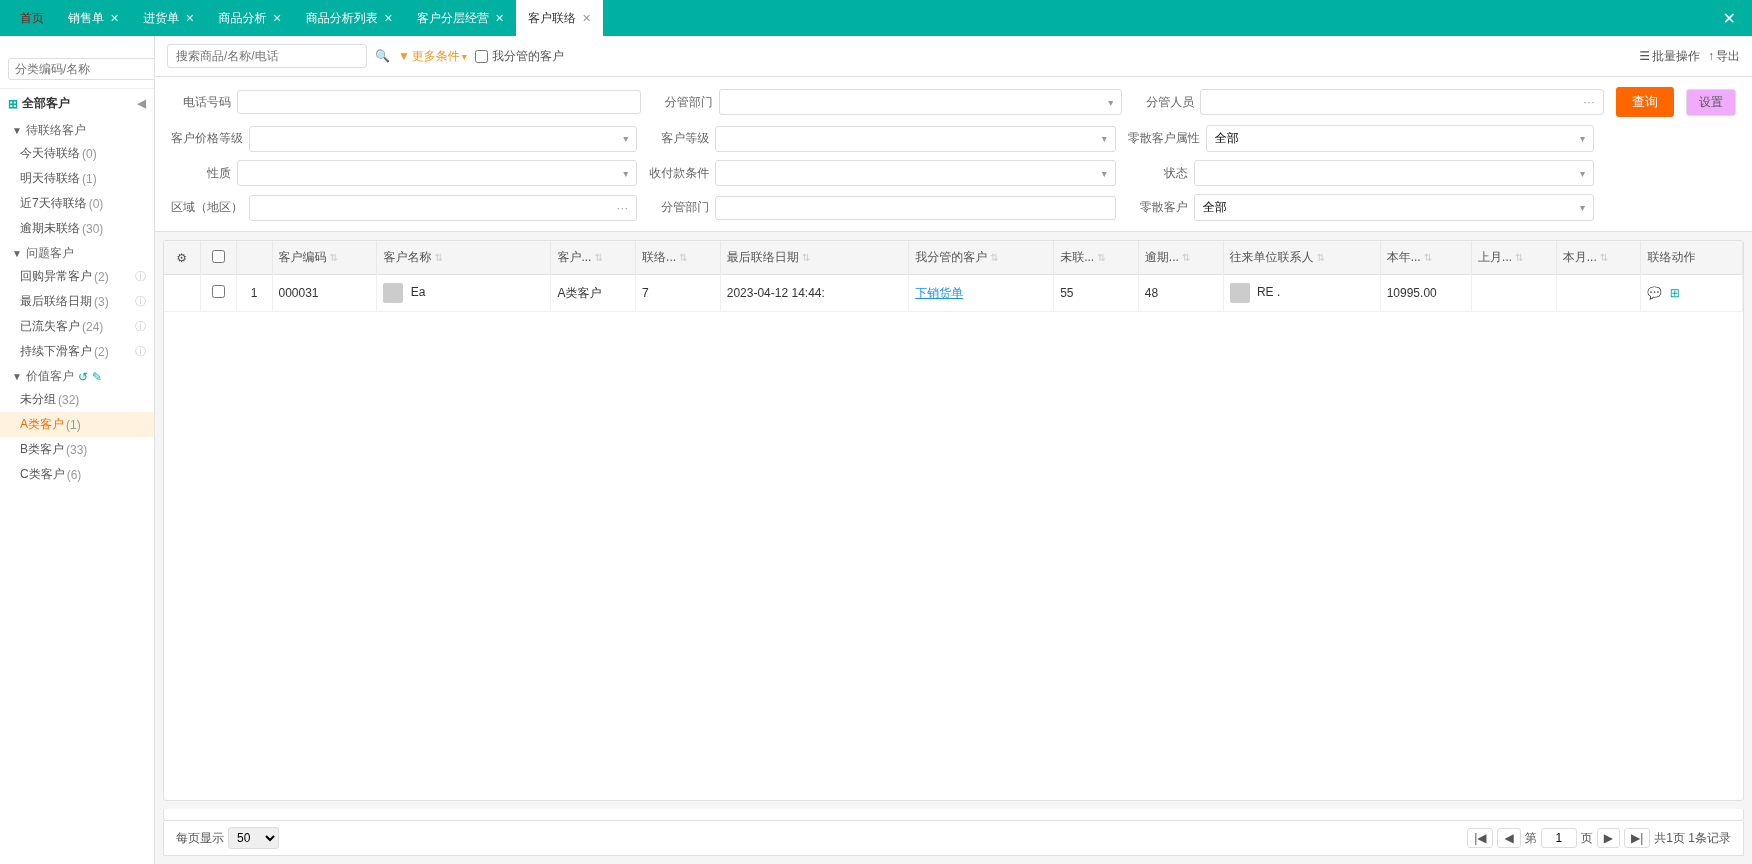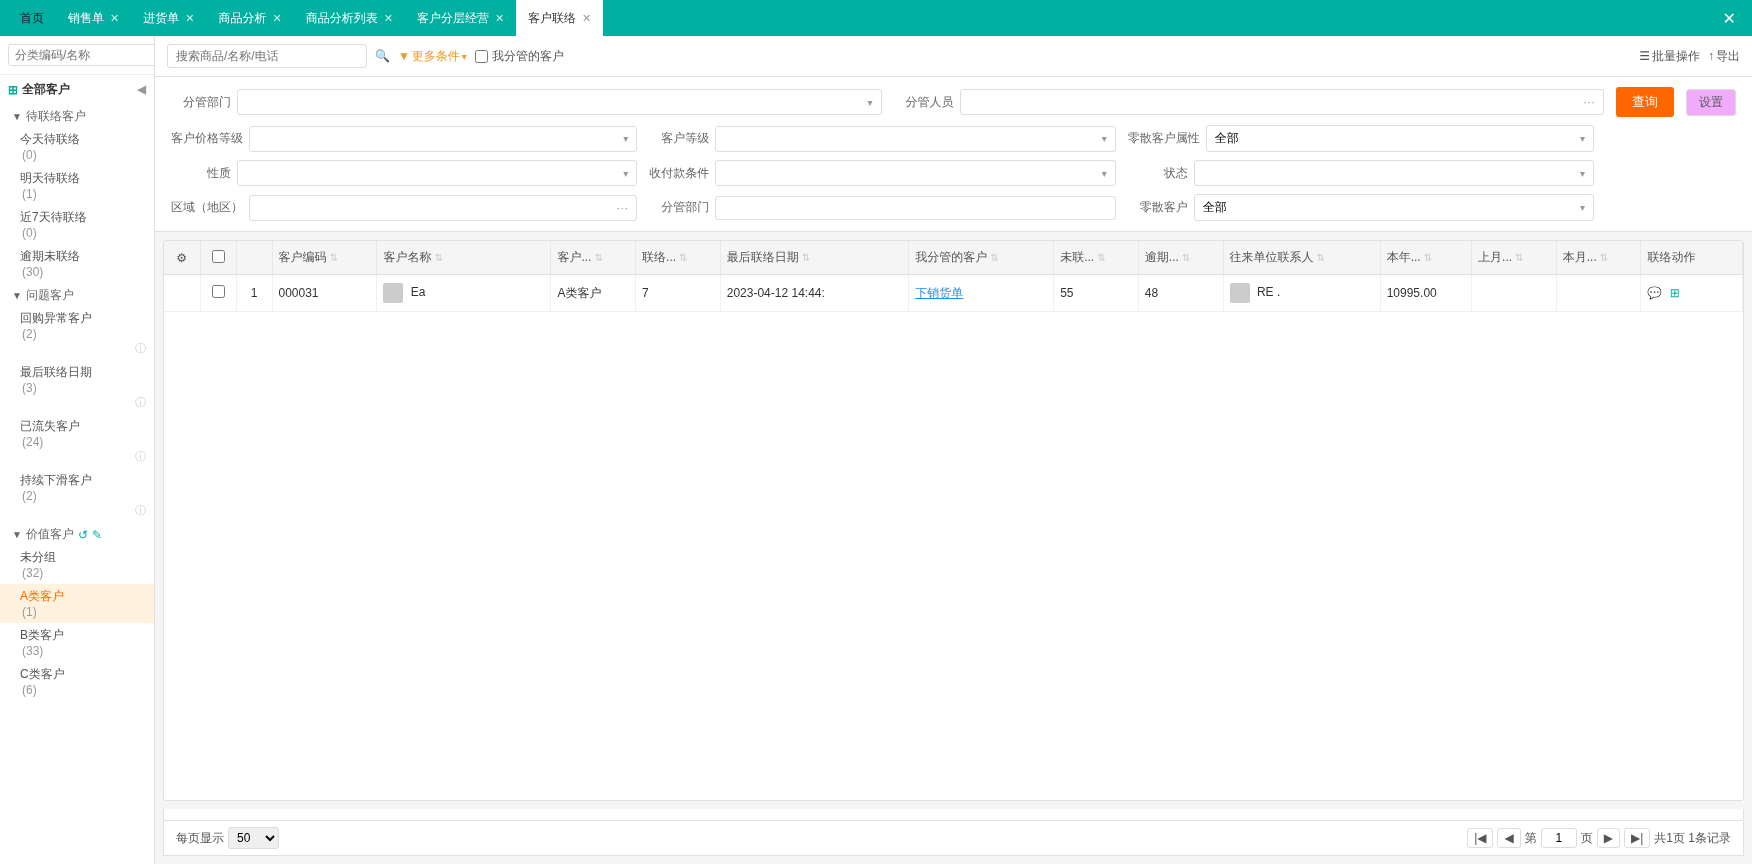--- a/index.html
+++ b/index.html
@@ -36,21 +36,21 @@
       color: rgba(255,255,255,0.8);
     }
     .nav-tab.active .close-x {
       color: #999;
     }
     .nav-tab-home {
       height: 36px;
       display: flex;
       align-items: center;
       padding: 0 12px;
-      color: #0f172a;
+      color: #7f1d1d;
       font-size: 13px;
       cursor: pointer;
     }
     .nav-close-all {
       margin-left: auto;
       color: white;
       font-size: 16px;
       cursor: pointer;
       padding: 0 8px;
     }
@@ -67,20 +67,21 @@
       background: #fff;
       border-right: 1px solid #e0e0e0;
       overflow-y: auto;
       flex-shrink: 0;
     }
     .sidebar-search {
       display: flex;
       align-items: center;
       padding: 8px;
       border-bottom: 1px solid #eee;
+      margin-top: 14px;
     }
     .sidebar-search input {
       flex: 1;
       border: 1px solid #ddd;
       border-radius: 3px;
       padding: 3px 6px;
       font-size: 12px;
       outline: none;
     }
 
@@ -113,22 +114,21 @@
     }
     .sidebar-group-label .arrow {
       margin-right: 4px;
       font-size: 10px;
     }
     .sidebar-item {
       padding: 4px 8px 4px 20px;
       color: #555;
       cursor: pointer;
       display: flex;
-      align-items: flex-start;
-      flex-direction: column;
+      align-items: center;
     }
     .sidebar-item.active {
       background: #fff3e0;
       color: #ff6600;
     }
     .sidebar-item .count {
       color: #999;
       margin-left: 2px;
     }
     .sidebar-item .info-icon {
@@ -542,20 +542,24 @@
         <div class="btn-export">
           <span>↑</span>
           <span>导出</span>
         </div>
       </div>
     </div>
 
     <div class="advanced-filter">
 
       <div class="filter-row">
+        <div class="filter-field">
+          <span class="filter-label">电话号码</span>
+          <input type="text" class="filter-input" value="" style="">
+        </div>
         <div class="filter-field">
           <span class="filter-label">分管部门</span>
           <div class="filter-select-wrap">
             <span></span>
             <span class="chevron">▾</span>
           </div>
         </div>
         <div class="filter-field">
           <span class="filter-label">分管人员</span>
           <div style="flex:1;border:1px solid #ddd;border-radius:3px;padding:4px 8px;background:white;display:flex;align-items:center;justify-content:flex-end;cursor:pointer;min-height:26px;">

